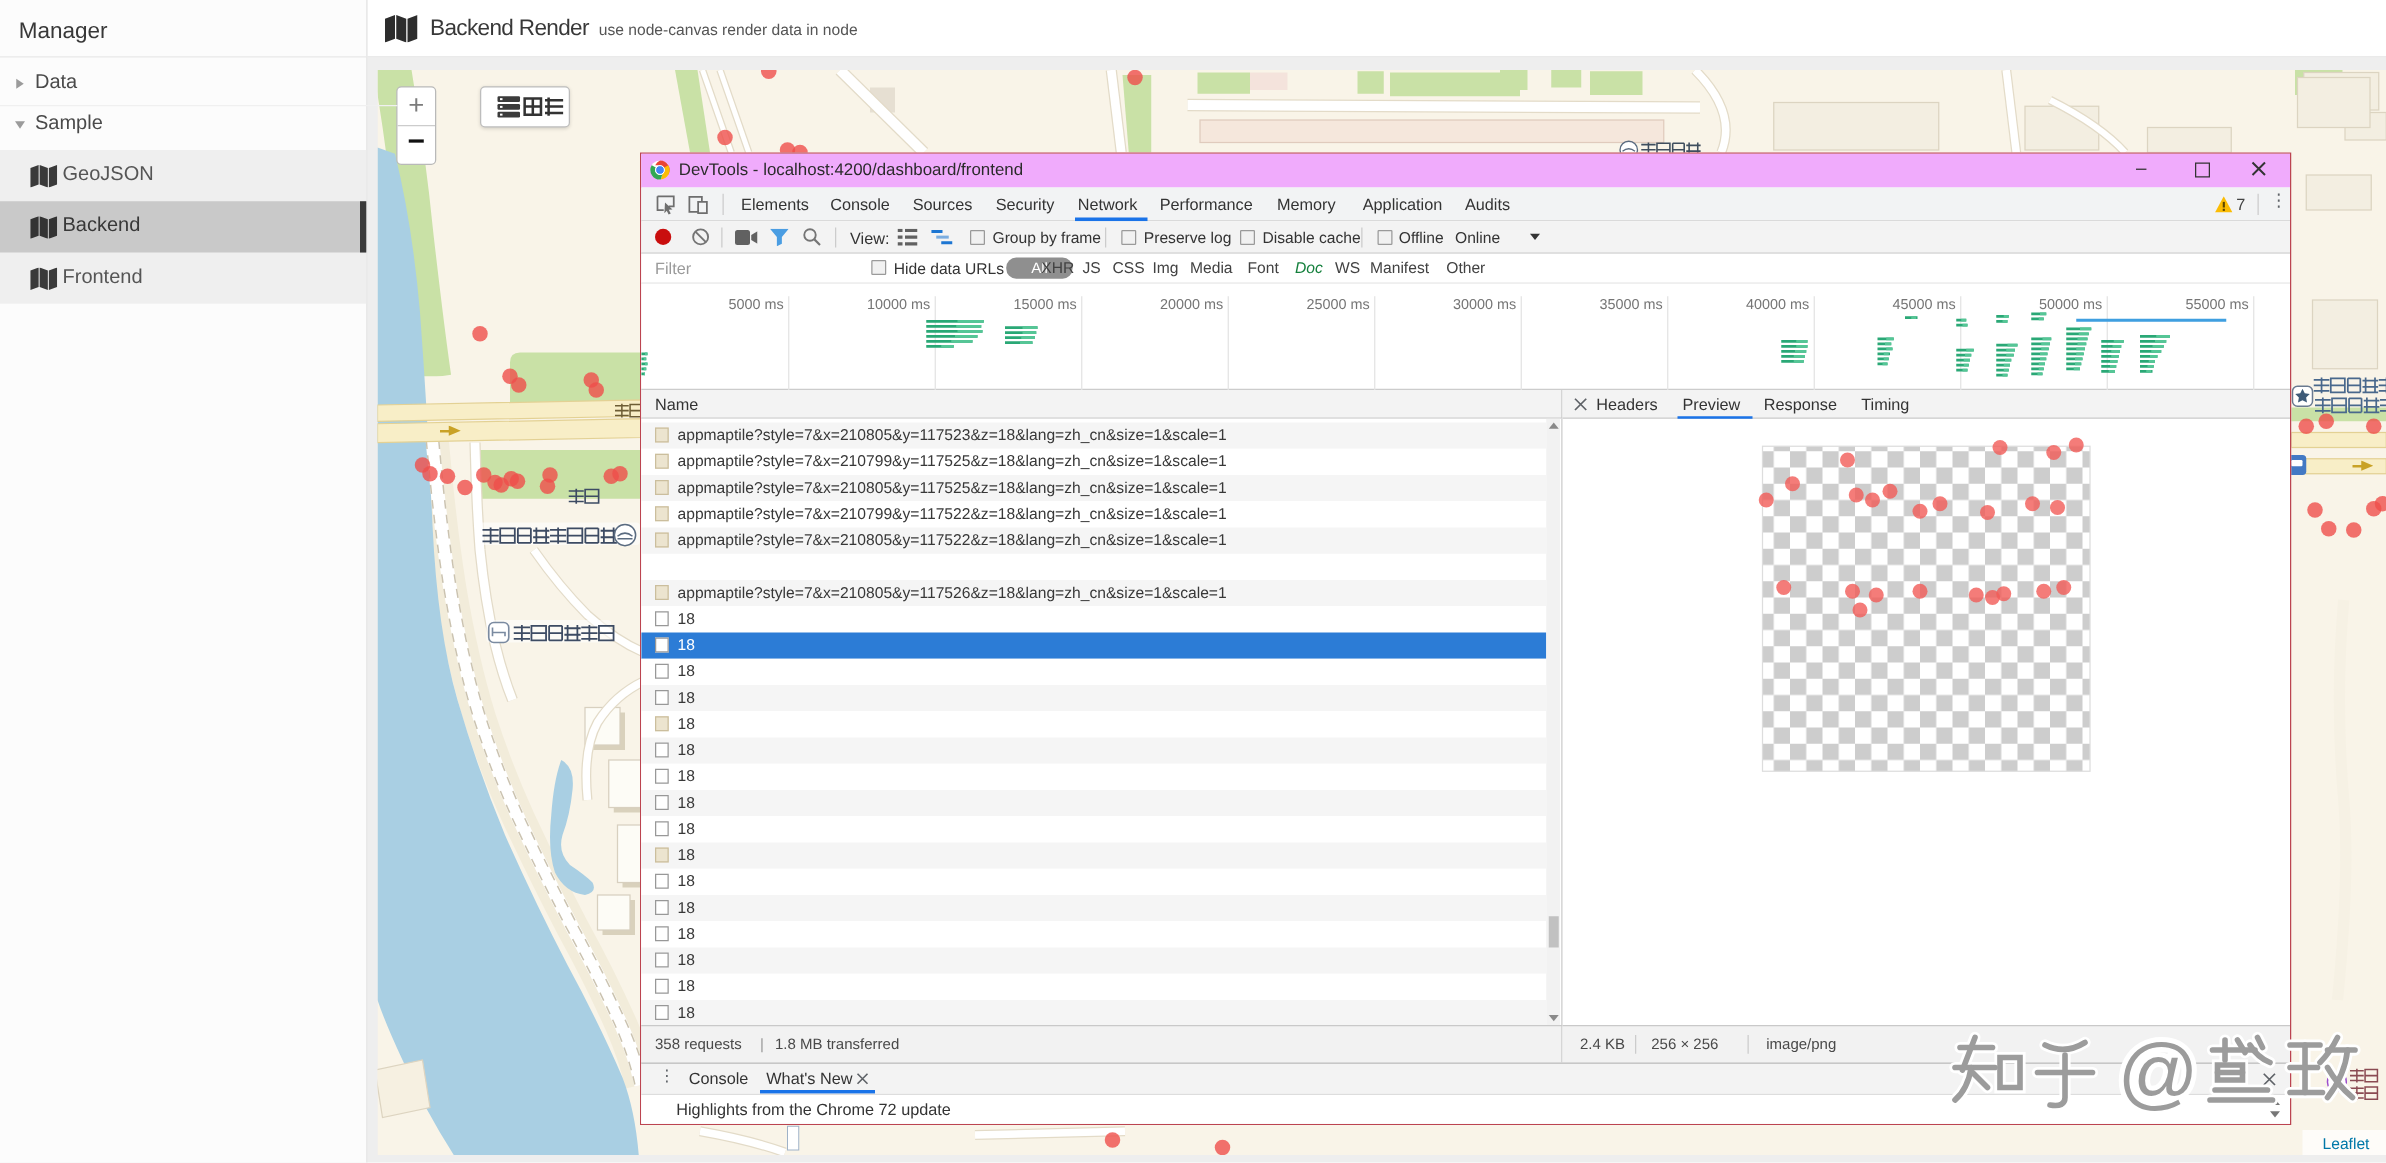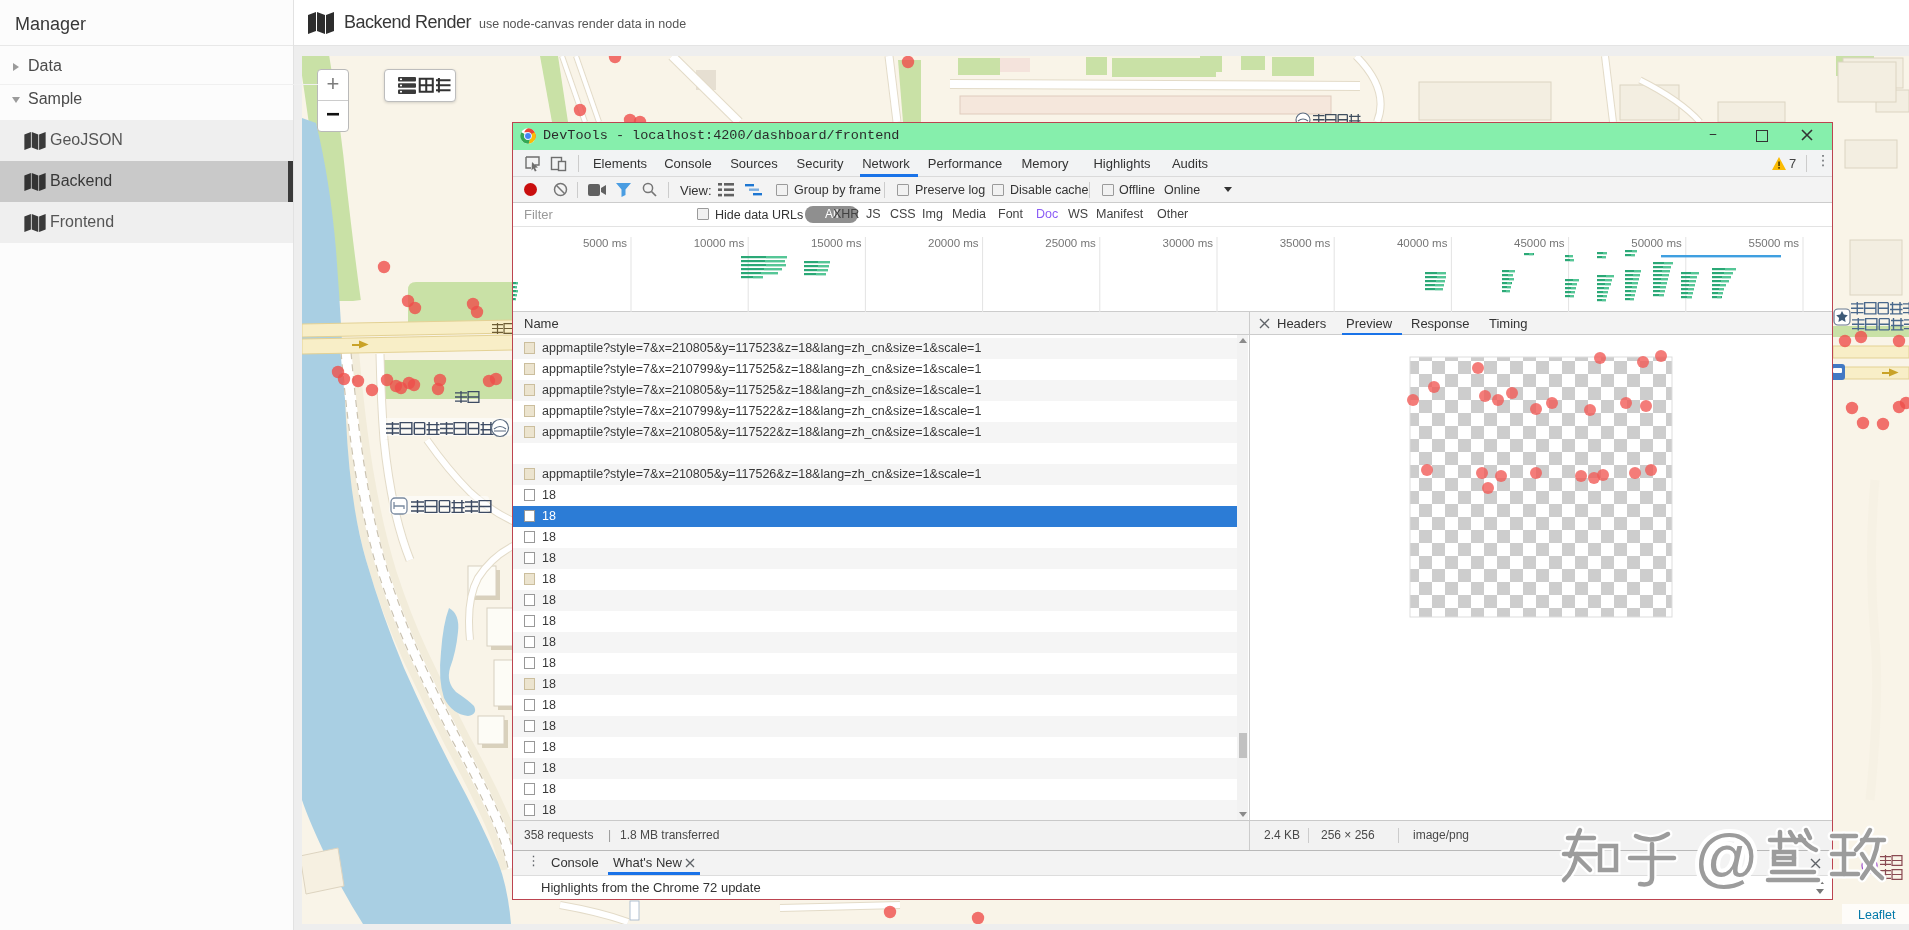--- a/index.html
+++ b/index.html
@@ -16,21 +16,21 @@
   #side .hb{position:absolute;left:0;width:293px;border-bottom:1px solid #e8e8e8;}
   .menurow{position:absolute;left:0;width:293px;padding-left:25px;}
   .menurow .t{position:absolute;left:28px;font-size:16px;color:#4a4a4a;}
   .car{position:absolute;width:0;height:0;}
   #sub{position:absolute;left:0;top:120px;width:293px;height:123px;background:#efefef;}
   .subrow{position:absolute;left:0;width:293px;height:41px;}
   .subrow .t{position:absolute;left:50px;top:11px;font-size:16px;color:#555;}
   .subrow svg{position:absolute;left:23px;top:12px;}
   
   #dt{left:512px;top:122px;width:1319px;height:776px;border:1px solid #bc4450;background:#fff;font-size:13px;color:#333;}
-  #dt .titlebar{position:absolute;left:0;top:0;width:100%;height:27px;background:#86efac;font-family:Liberation Mono, monospace;}
+  #dt .titlebar{position:absolute;left:0;top:0;width:100%;height:27px;background:#f0abfc;}
   #dt .tabrow{position:absolute;left:0;top:27px;width:100%;height:27px;background:#f2f3f4;border-bottom:1px solid #dadada;box-sizing:border-box;}
   #dt .toolrow{position:absolute;left:0;top:54px;width:100%;height:26px;background:#f3f3f3;border-bottom:1px solid #ccc;box-sizing:border-box;}
   #dt .filtrow{position:absolute;left:0;top:80px;width:100%;height:24px;background:#fff;border-bottom:1px solid #e3e3e3;box-sizing:border-box;}
   #dt .timeline{position:absolute;left:0;top:104px;width:100%;height:85px;background:#fff;border-bottom:1px solid #ccc;box-sizing:border-box;}
   #dt .namehdr{position:absolute;left:0;top:189px;width:737px;height:23px;background:#f3f3f3;border-bottom:1px solid #ccc;border-right:1px solid #ccc;box-sizing:border-box;}
   #dt .rthdr{position:absolute;left:737px;top:189px;width:582px;height:23px;background:#f3f3f3;border-bottom:1px solid #ccc;box-sizing:border-box;}
   #dt .list{position:absolute;left:0;top:212px;width:737px;height:485px;background:#fff;border-right:1px solid #ccc;box-sizing:border-box;overflow:hidden;}
   #dt .row{position:absolute;left:0;width:724px;height:21px;line-height:21px;font-size:12.5px;color:#383838;white-space:nowrap;}
   #dt .row .ic{position:absolute;left:11px;top:4px;width:11px;height:12px;background:#fff;border:1px solid #989898;box-sizing:border-box;}
   #dt .row .tic{background:#ece4cf;border:1px solid #cbbe9d;}
@@ -334,21 +334,21 @@
 <rect x="8.5" y="6.5" width="7" height="9" fill="#f2f3f4" stroke="#6e6e6e" stroke-width="1.4"></rect>
       </svg>
 <div class="vsep" style="left:65px;top:5px;height:17px;"></div>
 <div style="position:absolute;left:107px;top:6px;transform:translateX(-50%);font-size:13px;color:#333;">Elements</div>
 <div style="position:absolute;left:175px;top:6px;transform:translateX(-50%);font-size:13px;color:#333;">Console</div>
 <div style="position:absolute;left:241px;top:6px;transform:translateX(-50%);font-size:13px;color:#333;">Sources</div>
 <div style="position:absolute;left:307px;top:6px;transform:translateX(-50%);font-size:13px;color:#333;">Security</div>
 <div style="position:absolute;left:373px;top:6px;transform:translateX(-50%);font-size:13px;color:#333;">Network</div>
 <div style="position:absolute;left:452px;top:6px;transform:translateX(-50%);font-size:13px;color:#333;">Performance</div>
 <div style="position:absolute;left:532px;top:6px;transform:translateX(-50%);font-size:13px;color:#333;">Memory</div>
-<div style="position:absolute;left:609px;top:6px;transform:translateX(-50%);font-size:13px;color:#333;">Highlights</div>
+<div style="position:absolute;left:609px;top:6px;transform:translateX(-50%);font-size:13px;color:#333;">Application</div>
 <div style="position:absolute;left:677px;top:6px;transform:translateX(-50%);font-size:13px;color:#333;">Audits</div>
 <div style="position:absolute;left:347px;top:24px;width:58px;height:3px;background:#1a73e8;"></div>
 <svg style="position:absolute;left:1259px;top:7px" width="14" height="13" viewBox="0 0 14 13">
         <path d="M7 0 L14 13 H0 Z" fill="#fbbc04"></path>
         <rect x="6.2" y="4.5" width="1.7" height="4.5" fill="#5a4500"></rect>
         <rect x="6.2" y="10" width="1.7" height="1.7" fill="#5a4500"></rect>
       </svg>
 <div style="position:absolute;left:1276px;top:6px;font-size:13px;color:#444;">7</div>
 <div class="vsep" style="left:1293px;top:5px;height:17px;"></div>
 <div style="position:absolute;left:1303px;top:2px;font-size:14px;color:#5f6368;letter-spacing:0;">⋮</div>
@@ -407,21 +407,21 @@
 <div style="position:absolute;left:11px;top:4px;font-size:13px;color:#9a9a9a;">Filter</div>
 <div class="cb" style="left:184px;top:5px;"></div>
 <div style="position:absolute;left:202px;top:5px;font-size:12.5px;color:#333;">Hide data URLs</div>
 <div style="position:absolute;left:292px;top:3px;padding:0 20px;height:17px;line-height:17px;border-radius:8px;background:#8f8f8f;color:#fff;font-size:12px;">All</div>
 <div style="position:absolute;left:320px;top:4px;font-size:12.5px;color:#424242;">XHR</div>
 <div style="position:absolute;left:353px;top:4px;font-size:12.5px;color:#424242;">JS</div>
 <div style="position:absolute;left:377px;top:4px;font-size:12.5px;color:#424242;">CSS</div>
 <div style="position:absolute;left:409px;top:4px;font-size:12.5px;color:#424242;">Img</div>
 <div style="position:absolute;left:439px;top:4px;font-size:12.5px;color:#424242;">Media</div>
 <div style="position:absolute;left:485px;top:4px;font-size:12.5px;color:#424242;">Font</div>
-<div style="position:absolute;left:523px;top:4px;font-size:12.5px;color:#8b5cf6;">Doc</div>
+<div style="position:absolute;left:523px;top:4px;font-size:12.5px;color:#15803d;font-style:italic;">Doc</div>
 <div style="position:absolute;left:555px;top:4px;font-size:12.5px;color:#424242;">WS</div>
 <div style="position:absolute;left:583px;top:4px;font-size:12.5px;color:#424242;">Manifest</div>
 <div style="position:absolute;left:644px;top:4px;font-size:12.5px;color:#424242;">Other</div>
 </div>
 <div class="timeline"><svg width="1319" height="85" viewBox="0 0 1319 85">
 <line x1="118.0" y1="10" x2="118.0" y2="85" stroke="#e3e3e3" stroke-width="1"></line>
 <text x="114.0" y="20" font-size="11.5" fill="#757575" text-anchor="end" font-family="Liberation Sans">5000 ms</text>
 <line x1="235.2" y1="10" x2="235.2" y2="85" stroke="#e3e3e3" stroke-width="1"></line>
 <text x="231.2" y="20" font-size="11.5" fill="#757575" text-anchor="end" font-family="Liberation Sans">10000 ms</text>
 <line x1="352.4" y1="10" x2="352.4" y2="85" stroke="#e3e3e3" stroke-width="1"></line>

